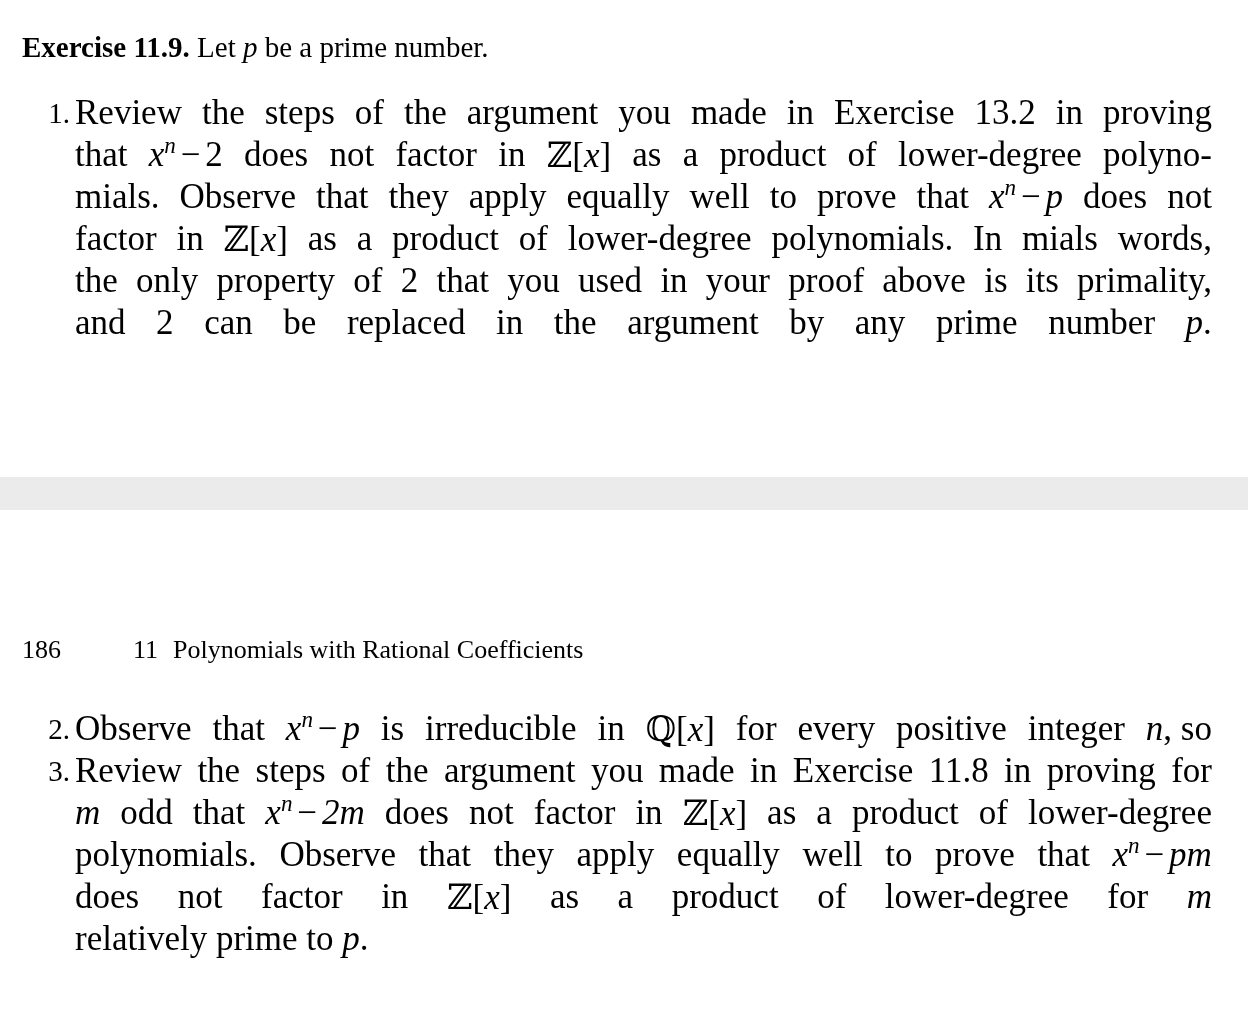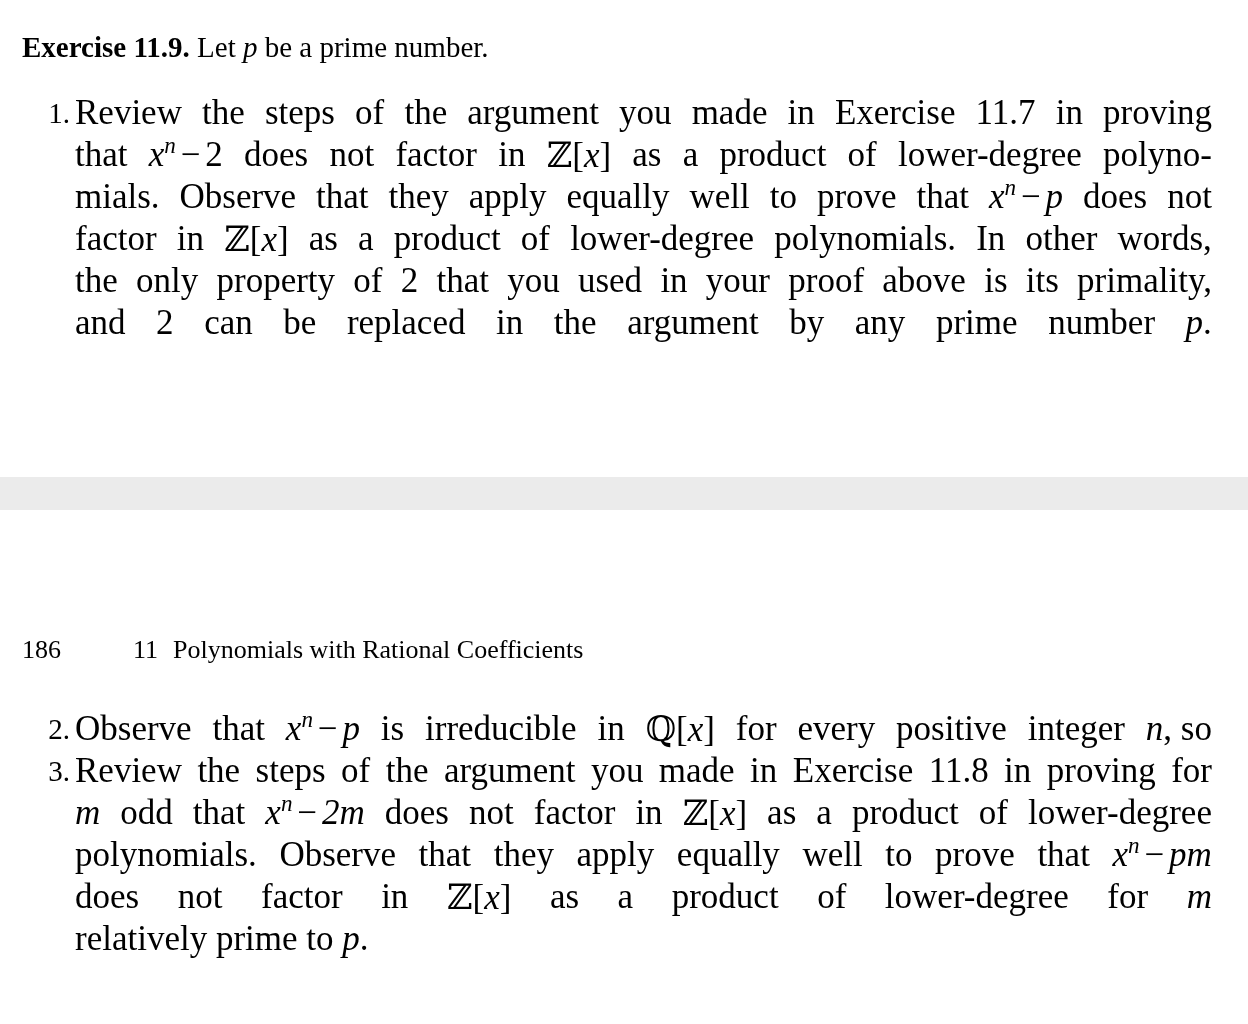--- a/index.html
+++ b/index.html
@@ -134,21 +134,21 @@
           <span>Review</span>
             <span>the</span>
             <span>steps</span>
             <span>of</span>
             <span>the</span>
             <span>argument</span>
             <span>you</span>
             <span>made</span>
             <span>in</span>
             <span>Exercise</span>
-            <span>11.7</span>
+            <span>13.2</span>
             <span>in</span>
             <span>proving</span>
         </span>
 
         <span class="li-line just">
           <span>that</span>
             <span class="math"><span>x</span><span class="sup">n</span><span class="op">−</span><span class="up">2</span></span>
             <span>does</span>
             <span>not</span>
             <span>factor</span>
@@ -182,21 +182,21 @@
           <span>factor</span>
             <span>in</span>
             <span class="math"><span class="bb">ℤ</span><span class="up">[</span><span>x</span><span class="up">]</span></span>
             <span>as</span>
             <span>a</span>
             <span>product</span>
             <span>of</span>
             <span>lower-degree</span>
             <span>polynomials.</span>
             <span>In</span>
-            <span>other</span>
+            <span>mials</span>
             <span>words,</span>
         </span>
 
         <span class="li-line just">
           <span>the</span>
             <span>only</span>
             <span>property</span>
             <span>of</span>
             <span>2</span>
             <span>that</span>

